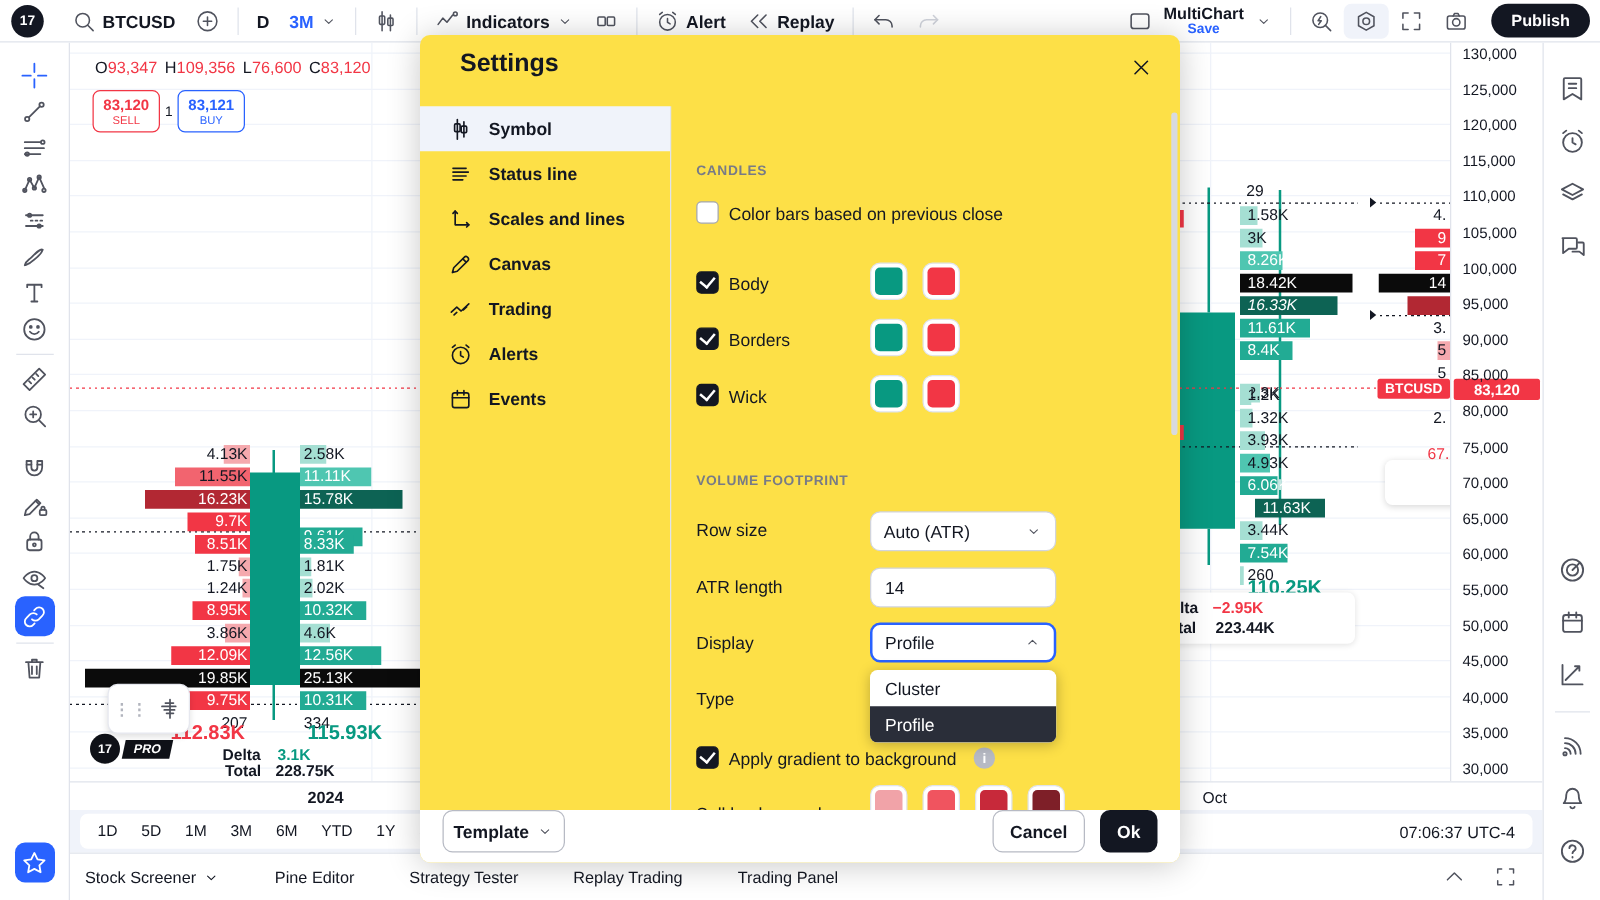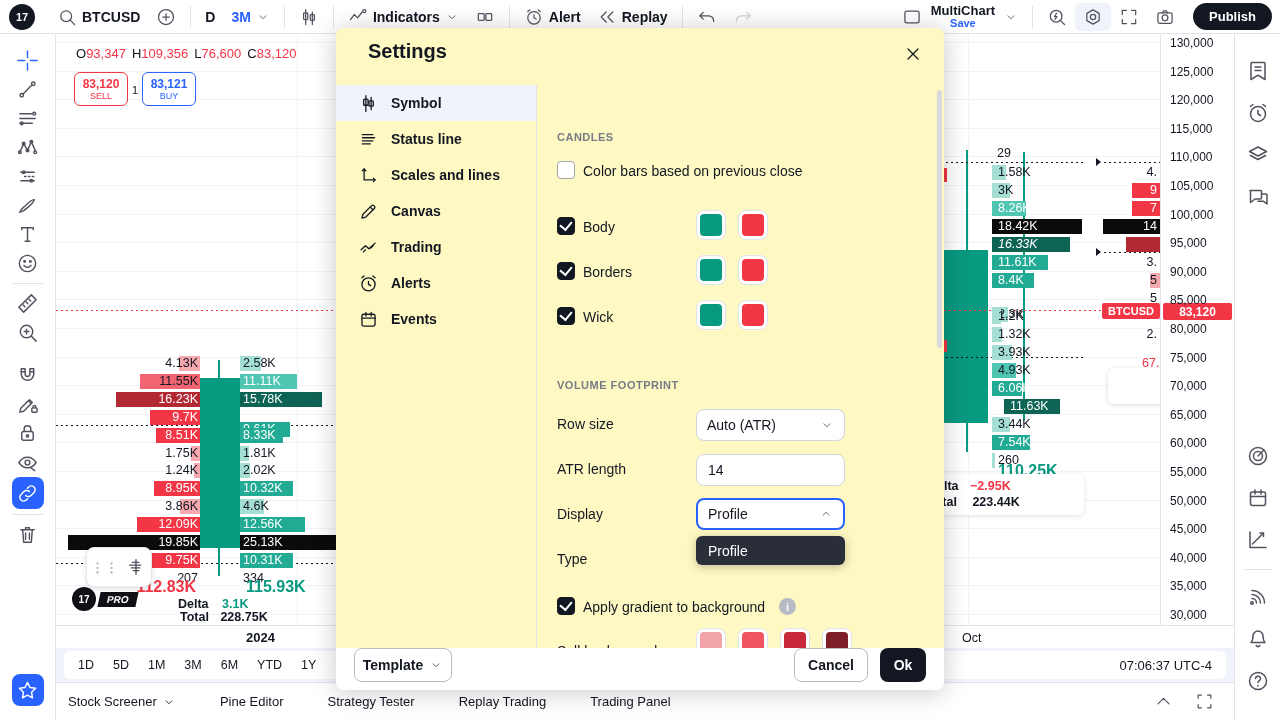--- a/index.html
+++ b/index.html
@@ -72,21 +72,21 @@
   #time-axis{position:absolute;left:56px;top:625px;width:1178px;height:23px;background:#fff;border-top:1px solid #e0e3eb;z-index:2;font-size:12.5px}
   #bottom-cards{position:absolute;left:56px;top:648px;width:1178px;height:34px;background:#f0f3fa;z-index:2;display:flex;align-items:center}
   .card-row{margin:0 8px;background:#fff;border-radius:6px;height:28px;flex:1;display:flex;align-items:center;padding:0 14px}
   .tf-item{font-size:12.5px;color:#131722;margin-right:19px;cursor:pointer}
   .clock{margin-left:auto;font-size:13px;color:#131722}
   #bottom-bar{position:absolute;left:56px;top:682px;width:1178px;height:38px;background:#fff;border-top:1px solid #e0e3eb;z-index:2;display:flex;align-items:center;padding:0 12px}
   .bb-item{font-size:13px;color:#131722;margin-right:44px;display:flex;align-items:center;gap:5px;cursor:pointer}
   .bb-icons{margin-left:auto;display:flex;align-items:center;gap:22px;color:#50535e;padding-right:8px}
   .bb-icons svg{width:19px;height:19px}
   
-  #dialog{position:absolute;left:336px;top:28px;width:608px;height:662px;background:#fef9c3;border-radius:8px;box-shadow:0 2px 26px rgba(0,0,0,.22);z-index:10}
+  #dialog{position:absolute;left:336px;top:28px;width:608px;height:662px;background:#fde047;border-radius:8px;box-shadow:0 2px 26px rgba(0,0,0,.22);z-index:10}
   .dlg-title{position:absolute;left:32px;top:12px;font-size:20px;font-weight:700}
   .dlg-close{position:absolute;left:563px;top:12px;width:28px;height:28px;color:#131722;cursor:pointer;display:flex;align-items:center;justify-content:center}
   .dlg-close svg{width:20px;height:20px}
   #dlg-side{position:absolute;left:0;top:57px;width:200px;height:563px}
   .side-item{height:36px;display:flex;align-items:center;padding-left:22px;gap:12px;font-size:14px;font-weight:600;cursor:pointer;color:#131722}
   .side-item.sel{background:#f0f3fa}
   .side-item svg{width:21px;height:21px;color:#131722}
   .dlg-vdiv{position:absolute;left:200px;top:57px;width:1px;height:563px;background:#e0e3eb}
   #dlg-content{position:absolute;left:200px;top:57px;width:408px;height:563px;overflow:hidden}
   .sect{position:absolute;left:21px;font-size:11px;letter-spacing:.5px;color:#787b86;font-weight:600}
@@ -989,20 +989,21 @@
       <div class="row-lab" style="top:421px">Display</div>
       <div class="selectbox focus" style="top:413px">
         <span>Profile</span>
         <span class="chev">
             <svg viewBox="0 0 24 24">
               <path d="M7 14l5-5 5 5"></path>
             </svg>
           </span>
       </div>
       <div id="dd-menu" style="top:451px">
+          <div class="dd-item">Cluster</div>
           <div class="dd-item sel">Profile</div>
         </div>
 
       <div class="row-lab" style="top:466px">Type</div>
 
       <div class="cb on" style="top:512px"></div>
       <div class="cb-lab" style="top:514px">Apply gradient to background</div>
       <div class="info-ic" style="left:243px;top:513px">i</div>
 
       <div class="row-lab" style="top:558px">Sell background</div>

